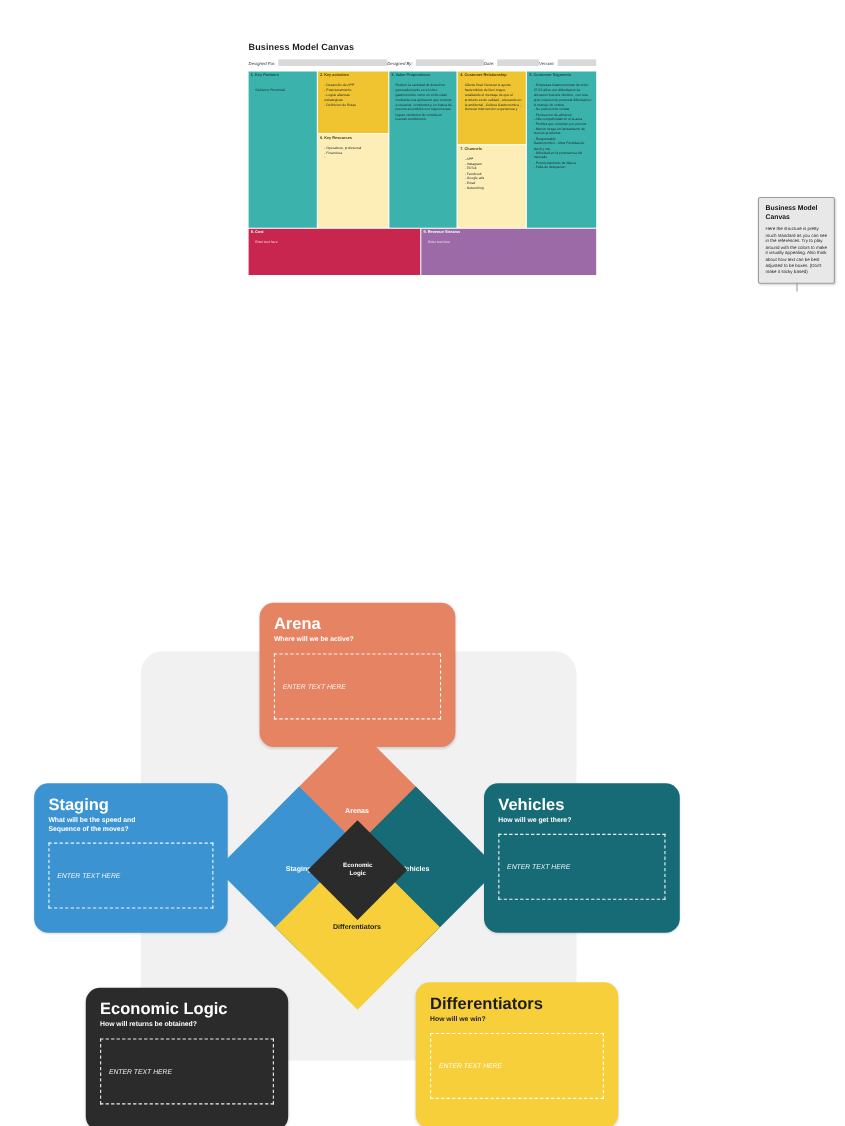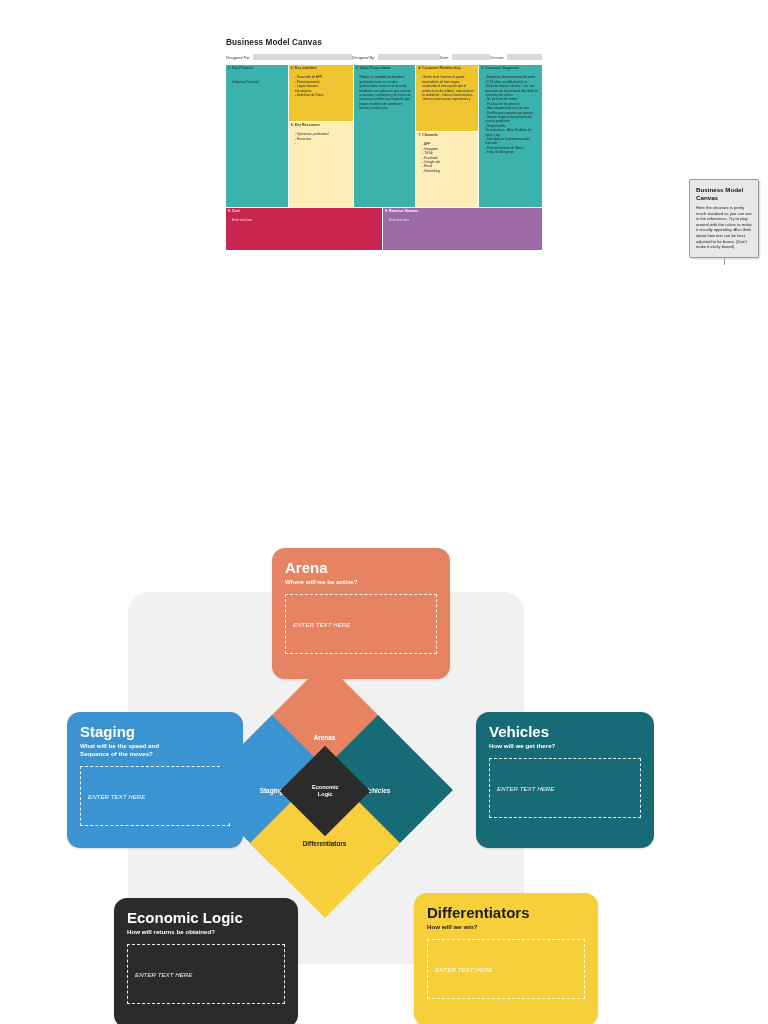--- a/index.html
+++ b/index.html
@@ -85,21 +85,20 @@
   
   #strategy{position:absolute;left:0;top:520px;width:768px;height:504px;}
   #strategy-bg{
     position:absolute;left:128px;top:72px;width:396px;height:372px;
     background:#f1f1f1;border-radius:20px;
   }
   .card{
     position:absolute;border-radius:13px;box-sizing:border-box;
     padding:12px 13px 13px 13px;
     box-shadow:0 1px 2px rgba(0,0,0,.12);
-    margin-left:36px;
   }
   .card-title{font-size:15px;font-weight:bold;line-height:1;margin-bottom:3px;}
   .card-sub{font-size:6.2px;font-weight:bold;line-height:1.3;margin-bottom:8px;}
   .card-input{
     border:1.6px dashed currentColor;height:58px;
     display:flex;align-items:center;padding-left:7px;
     font-size:6.2px;font-style:italic;opacity:.92;
   }
   .c-arena{left:236px;top:548px;width:178px;height:131px;background:#e58363;color:#fff;}
   .c-staging{left:31px;top:712px;width:176px;height:136px;background:#3b93d1;color:#fff;}

